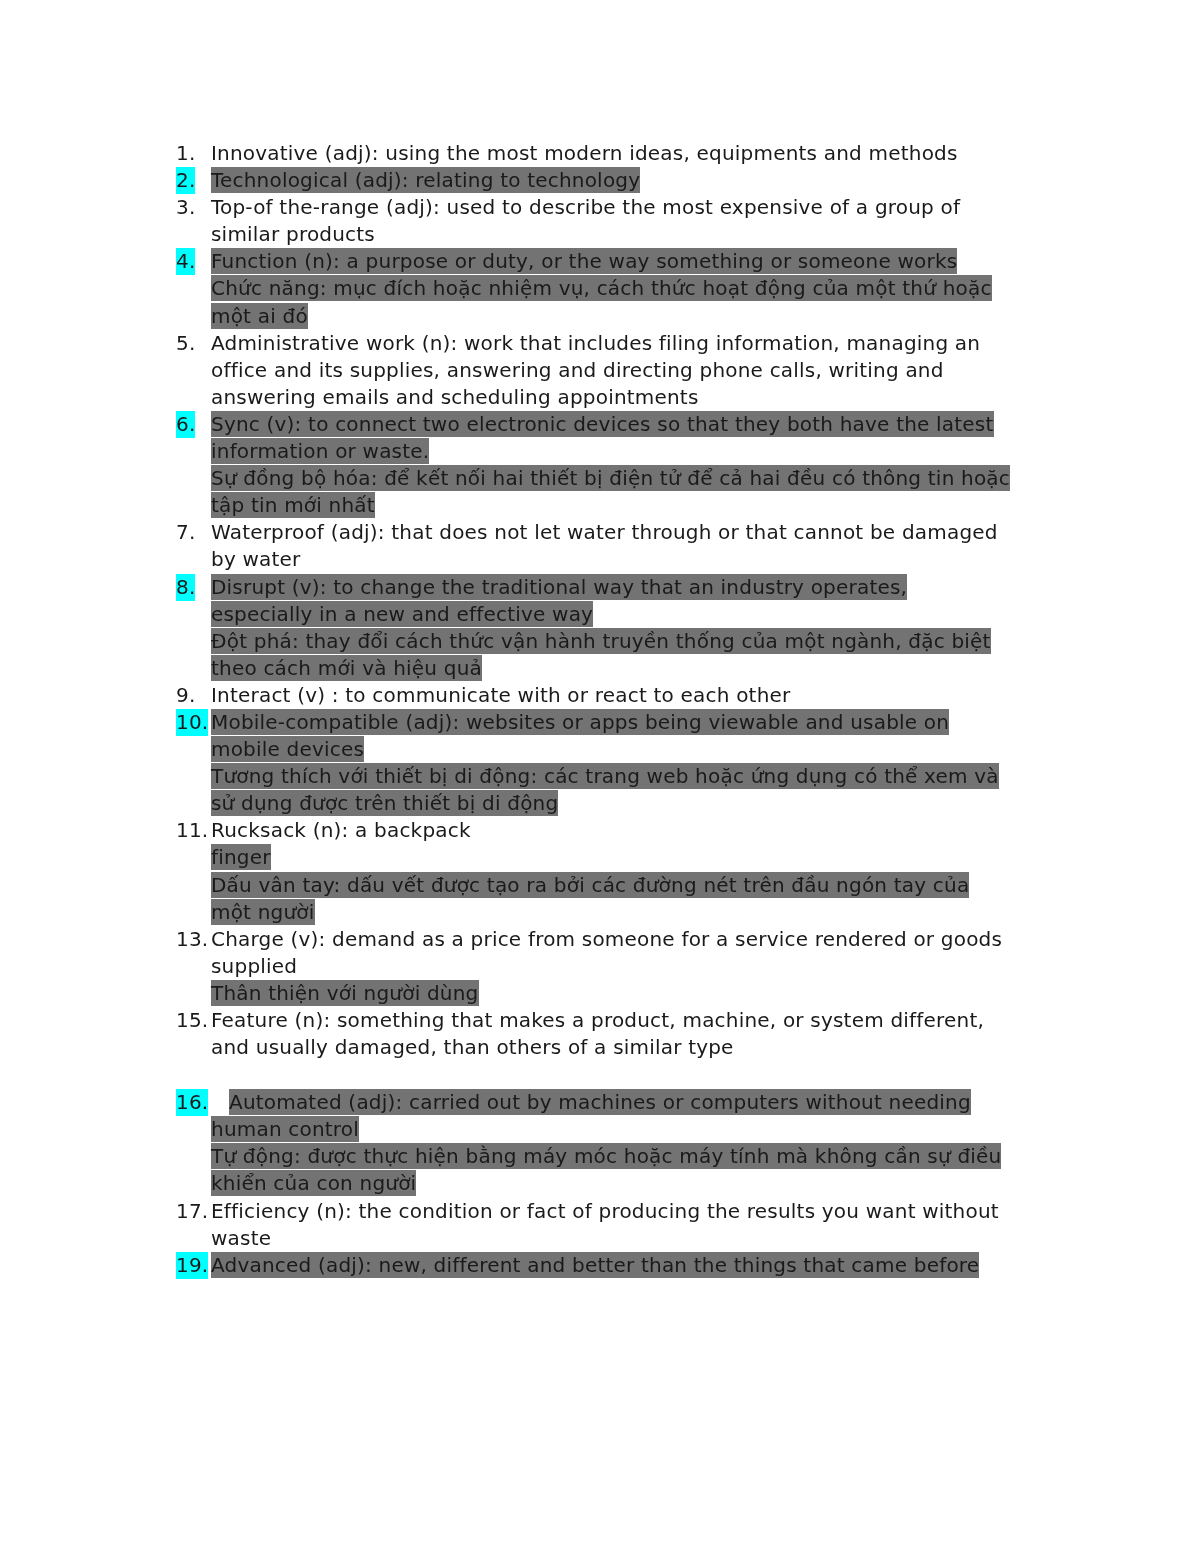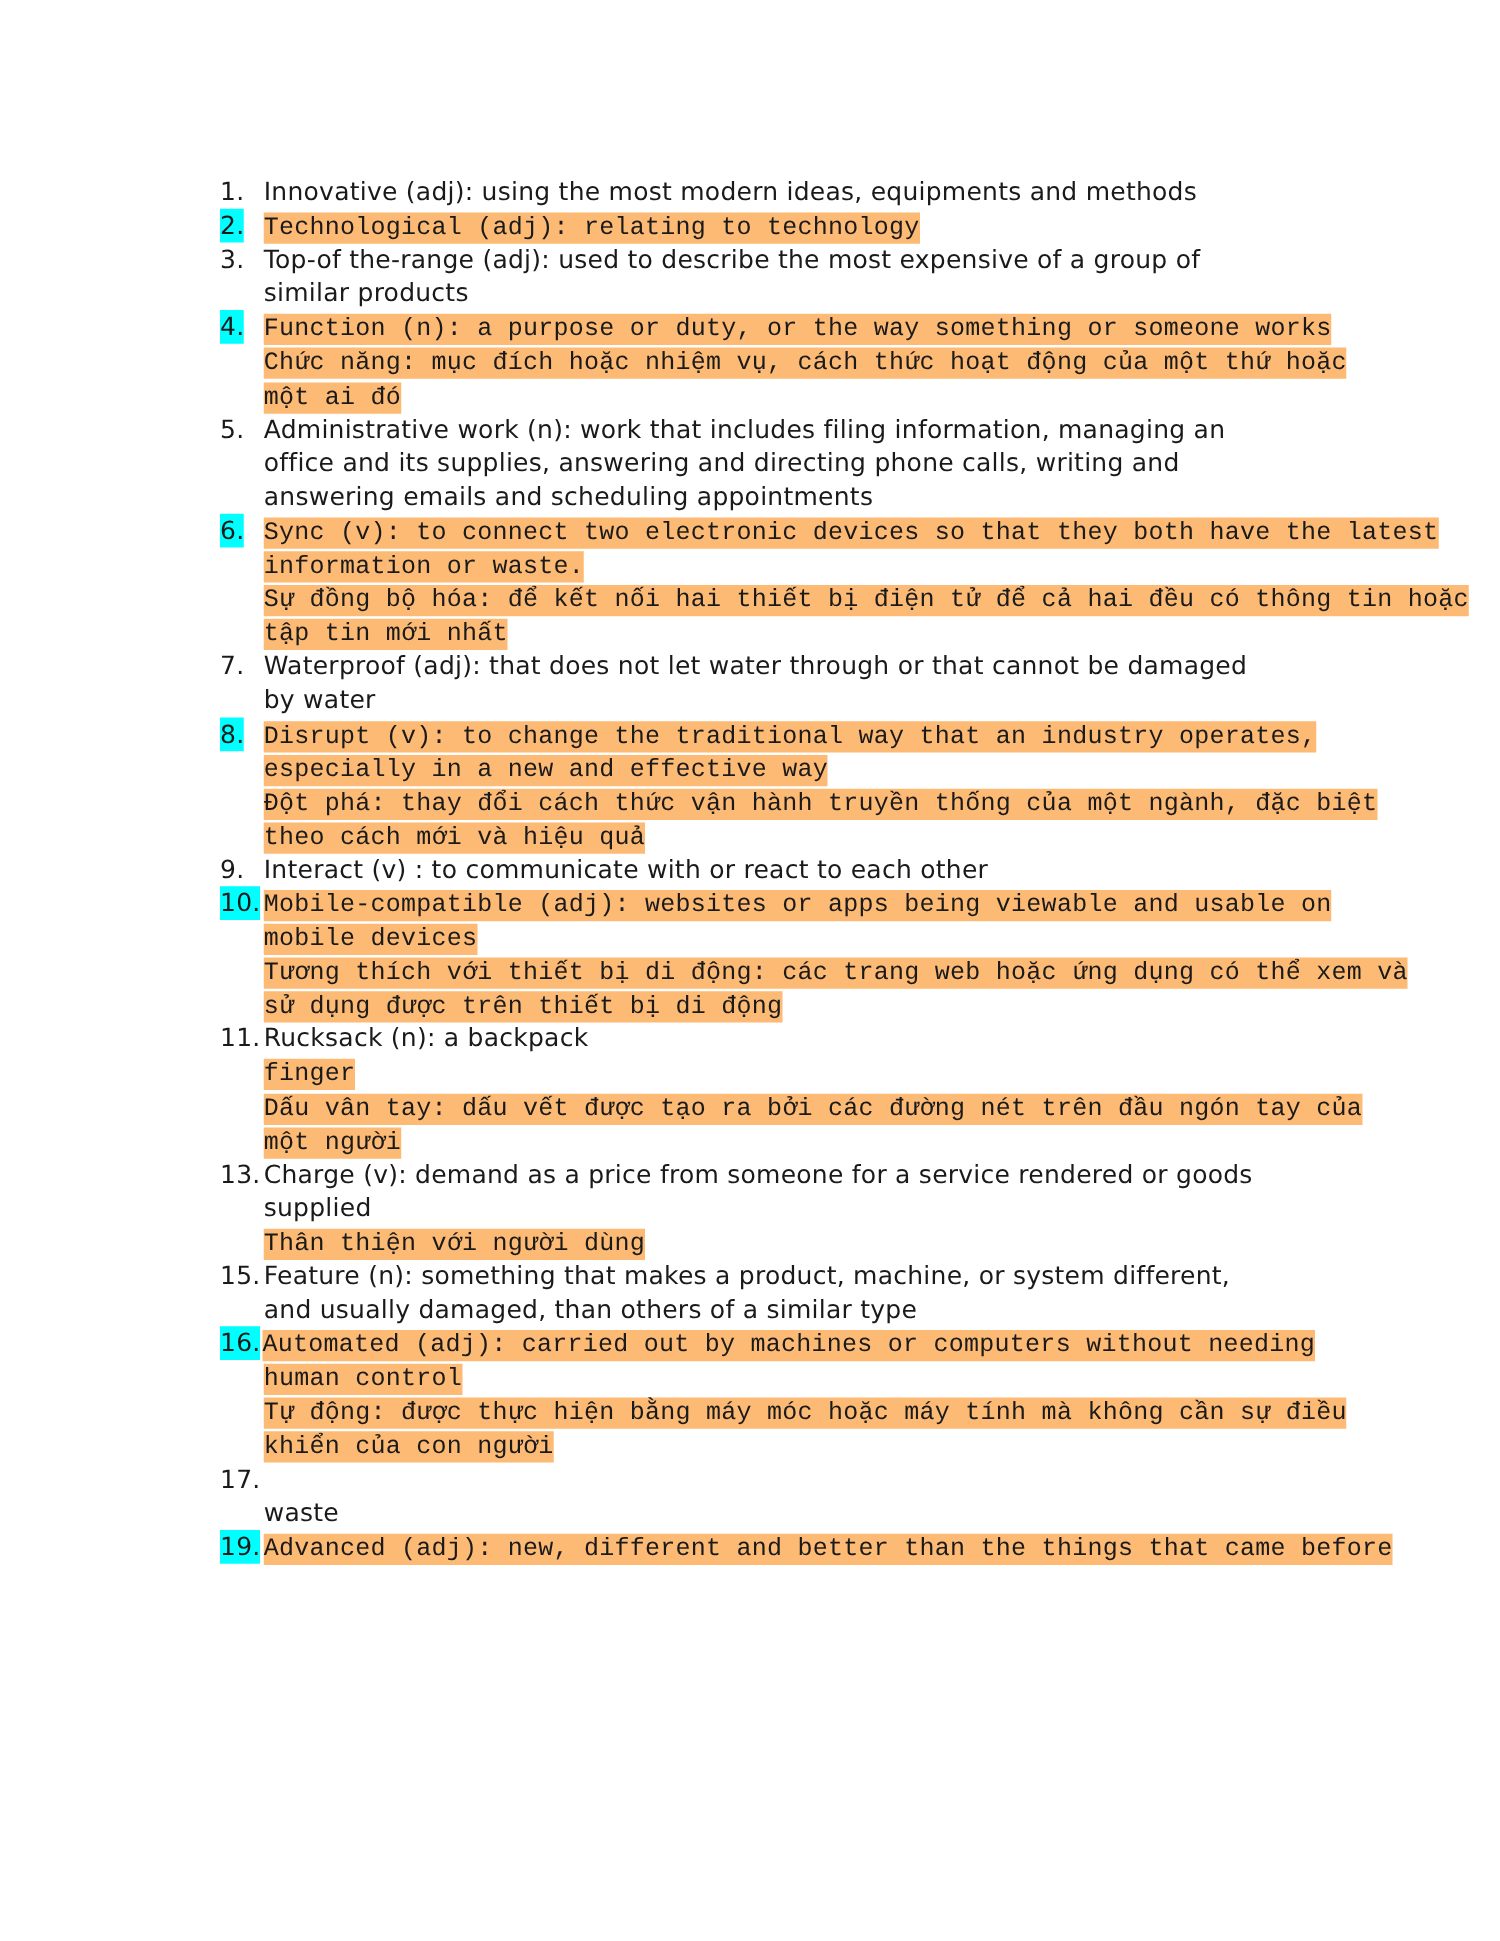--- a/index.html
+++ b/index.html
@@ -13,21 +13,21 @@
       font-size: 20px;
       color: #1a1a1a;
       letter-spacing: 0.2px;
     }
     .item { position: relative; }
     .line {
       display: block; height: 27.1px; line-height: 27.1px; white-space: nowrap;
       padding-left: 35px; position: relative;
     }
     .line .txt { padding: 1px 0; }
-    .hl .txt { background: #fdba74; font-family: Liberation Mono, monospace; }
+    .hl .txt { background: #737373; }
     .num {
       position: absolute; left: 0; top: 0; height: 27.1px; line-height: 27.1px;
     }
     .hl .num { background: #00ffff; }
   </style>
 </head>
 <body>
 
 <div class="page">
   <div class="list" id="vocab-list">
@@ -89,26 +89,26 @@
         <div class="line"><span class="txt">supplied</span></div>
       </div>
       <div class="item hl">
         <div class="line"><span class="txt">Thân thiện với người dùng</span></div>
       </div>
       <div class="item">
         <div class="line" style="padding-left: 35px;"><span class="num">15.</span><span class="txt">Feature (n): something that makes a product, machine, or system different,</span></div>
         <div class="line"><span class="txt">and usually damaged, than others of a similar type</span></div>
       </div>
       <div class="item hl">
-        <div class="line" style="padding-left: 34px;"><span class="num" style="padding-right: 0px;">16.</span><span class="txt">Automated (adj): carried out by machines or computers without needing</span></div>
+        <div class="line" style="padding-left: 53px; margin-top: 28px;"><span class="num" style="padding-right: 0px;">16.</span><span class="txt">Automated (adj): carried out by machines or computers without needing</span></div>
         <div class="line"><span class="txt">human control</span></div>
         <div class="line"><span class="txt">Tự động: được thực hiện bằng máy móc hoặc máy tính mà không cần sự điều</span></div>
         <div class="line"><span class="txt">khiển của con người</span></div>
       </div>
       <div class="item">
-        <div class="line" style="padding-left: 35px;"><span class="num">17.</span></div>
+        <div class="line" style="padding-left: 35px;"><span class="num">17.</span><span class="txt">Efficiency (n): the condition or fact of producing the results you want without</span></div>
         <div class="line"><span class="txt">waste</span></div>
       </div>
       <div class="item hl">
         <div class="line" style="padding-left: 35px;"><span class="num" style="padding-right: 0px;">19.</span><span class="txt">Advanced (adj): new, different and better than the things that came before</span></div>
       </div>
     </div>
 </div>
 
 </body></html>

